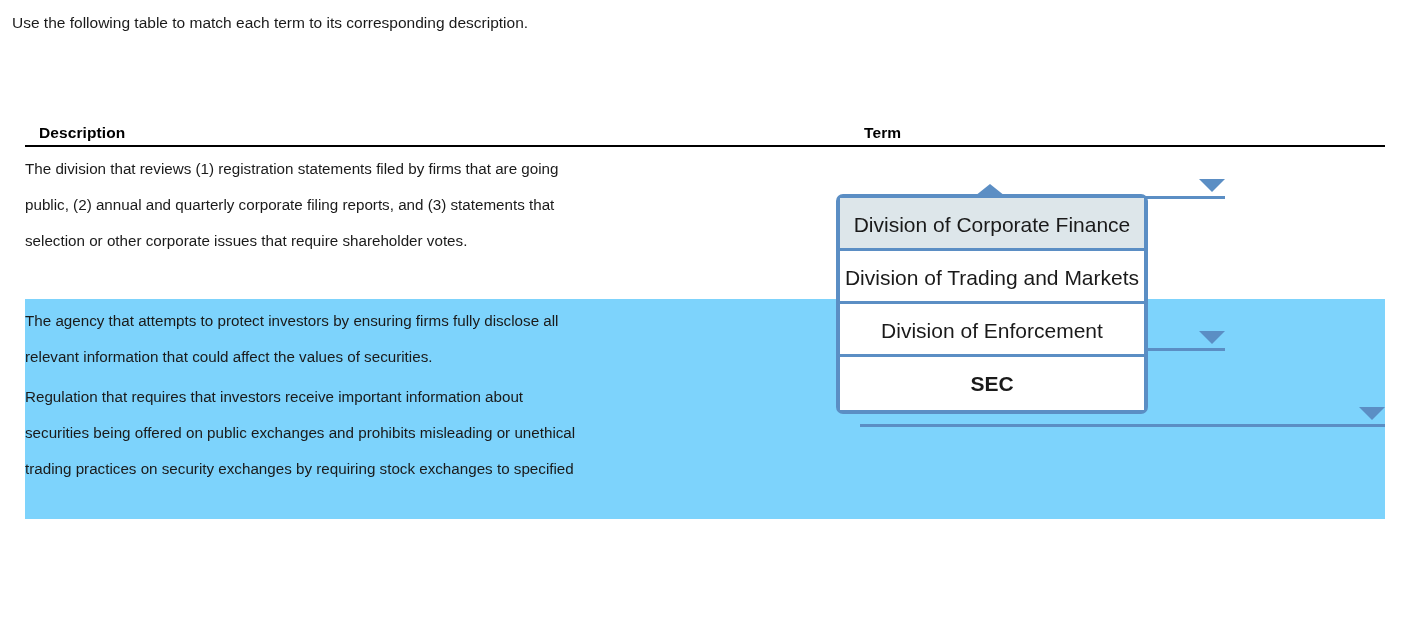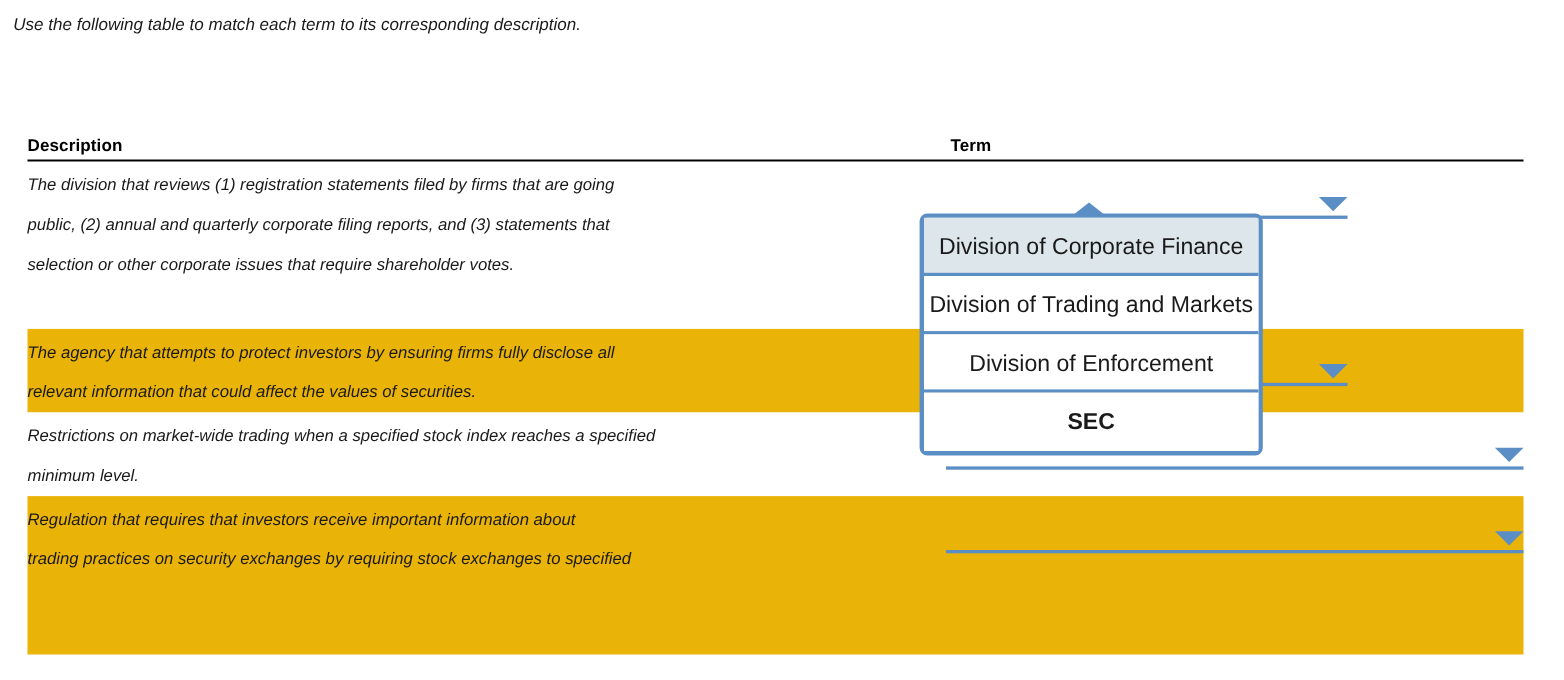--- a/index.html
+++ b/index.html
@@ -15,21 +15,20 @@
     color: #000000;
     position: relative;
     overflow: hidden;
   }
 
   
   #instruction {
     position: absolute;
     left: 12px;
     top: 13px;
-    font-style: italic;
     font-size: 15.5px;
     line-height: 20px;
     color: #1a1a1a;
     white-space: nowrap;
   }
 
   
   #match-table {
     position: absolute;
     left: 25px;
@@ -42,40 +41,40 @@
     height: 27px;
     border-bottom: 2.5px solid #000000;
   }
   .th {
     position: absolute;
     bottom: 3px;
     font-weight: bold;
     font-size: 15.5px;
     letter-spacing: .1px;
   }
-  .th-desc { left: 0px; }
+  .th-desc { left: 14px; }
   .th-term { left: 807px; margin-left: 32px; }
 
   .trow {
     position: relative;
     background: #ffffff;
   }
-  .trow.shaded { background: #eab308; }
+  .trow.shaded { background: #7dd3fc; }
 
   .desc-cell {
     position: absolute;
     left: 0;
     top: 0;
     width: 790px;
     font-size: 15.2px;
     line-height: 36px;
     padding-top: 4px;
     color: #1a1a1a;
   }
-  .desc-cell .ln { display: block; white-space: nowrap; font-style: italic; }
+  .desc-cell .ln { display: block; white-space: nowrap; }
 
   .term-cell {
     position: absolute;
     top: 0;
     left: 810px;
     height: 100%;
   }
 
   
   #row-1 { height: 152px; }
@@ -187,37 +186,25 @@
     </div>
     <div class="term-cell">
       <div class="sel" id="sel-2">
         <span class="sel-value"></span>
         <span class="sel-caret"></span>
         <span class="sel-underline"></span>
       </div>
     </div>
   </div>
 
-  <div class="trow" id="row-3">
-    <div class="desc-cell">
-      <span class="ln">Restrictions on market-wide trading when a specified stock index reaches a specified</span>
-      <span class="ln">minimum level.</span>
-    </div>
-    <div class="term-cell">
-      <div class="sel" id="sel-3">
-        <span class="sel-value"></span>
-        <span class="sel-caret"></span>
-        <span class="sel-underline"></span>
-      </div>
-    </div>
-  </div>
 
   <div class="trow shaded" id="row-4">
     <div class="desc-cell">
       <span class="ln">Regulation that requires that investors receive important information about</span>
+      <span class="ln">securities being offered on public exchanges and prohibits misleading or unethical</span>
       <span class="ln">trading practices on security exchanges by requiring stock exchanges to specified</span>
     </div>
     <div class="term-cell">
       <div class="sel" id="sel-4">
         <span class="sel-value"></span>
         <span class="sel-caret"></span>
         <span class="sel-underline"></span>
       </div>
     </div>
   </div>

